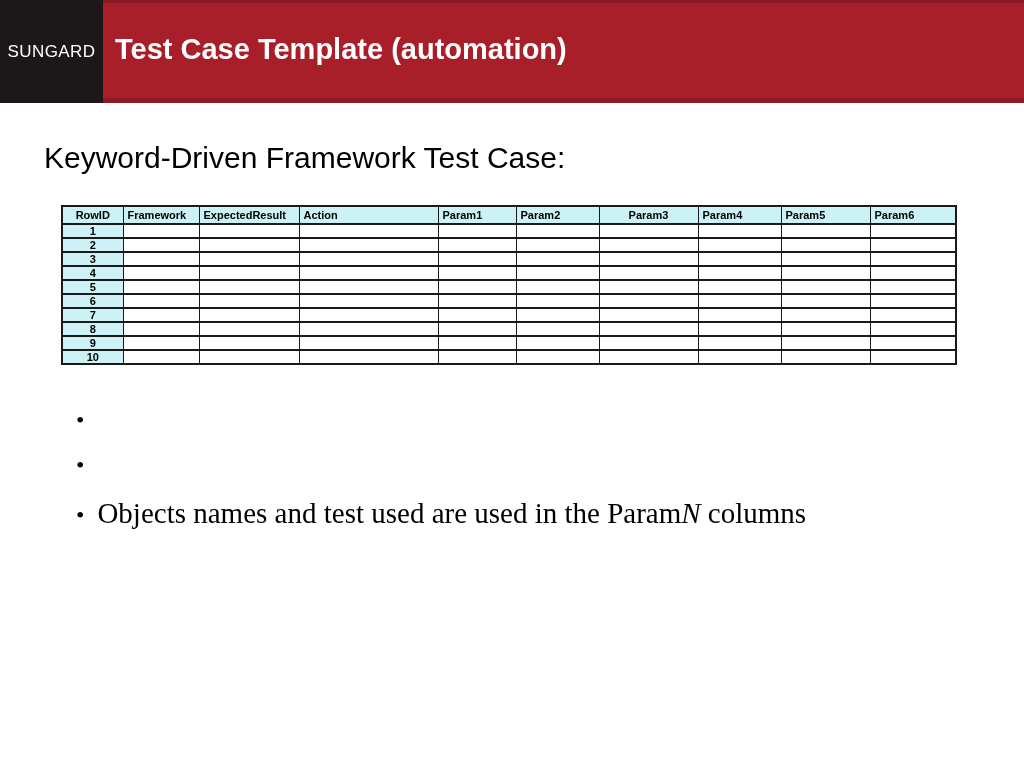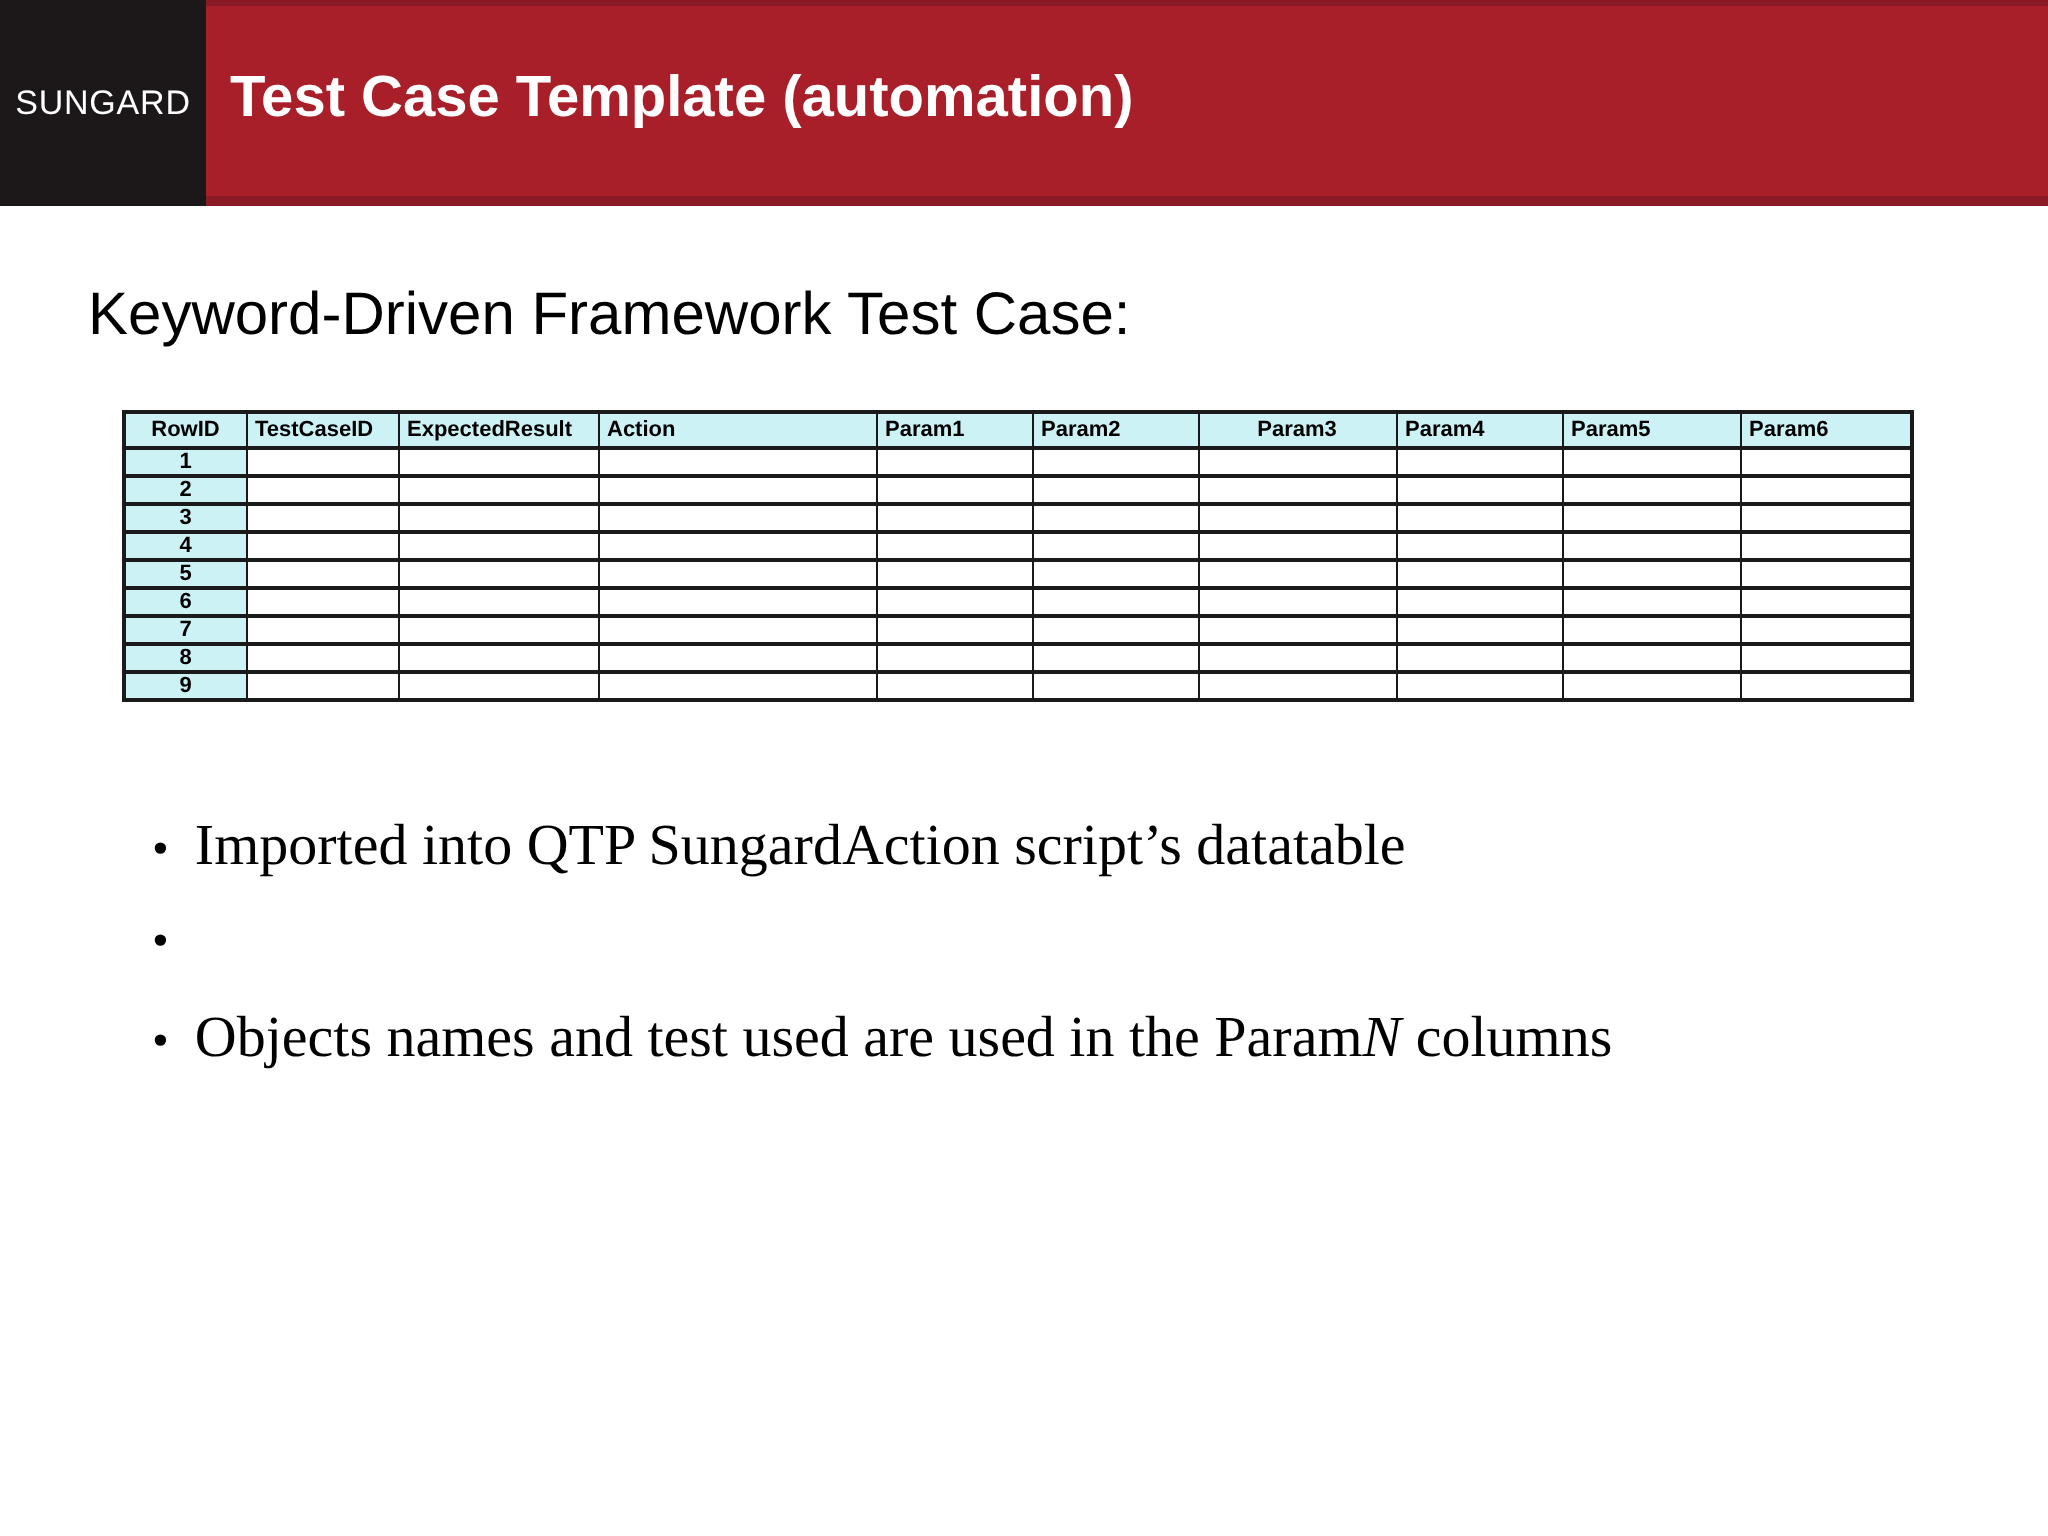--- a/index.html
+++ b/index.html
@@ -138,21 +138,21 @@
       <col class="c4">
     <col class="c5">
       <col class="c6">
       <col class="c7">
       <col class="c8">
       <col class="c9">
   </colgroup>
   <thead>
     <tr>
         <th>RowID</th>
-        <th>TestCaseID</th>
+        <th>Framework</th>
         <th>ExpectedResult</th>
         <th>Action</th>
         <th>Param1</th>
         <th>Param2</th>
         <th>Param3</th>
         <th>Param4</th>
         <th>Param5</th>
         <th>Param6</th>
       </tr>
   </thead>
@@ -258,27 +258,38 @@
         <td></td>
         <td></td>
         <td></td>
         <td></td>
         <td></td>
         <td></td>
         <td></td>
         <td></td>
         <td></td>
       </tr>
+      <tr>
+        <td class="rowid">10</td>
+        <td></td>
+        <td></td>
+        <td></td>
+        <td></td>
+        <td></td>
+        <td></td>
+        <td></td>
+        <td></td>
+        <td></td>
+      </tr>
     </tbody>
 </table>
 
 <div class="bullet-list">
     <div class="bullet-line">
       <span class="bullet-marker">•</span>
-      <span>Imported into QTP SungardAction script’s datatable</span>
     </div>
     <div class="bullet-line">
       <span class="bullet-marker">•</span>
     </div>
     <div class="bullet-line">
       <span class="bullet-marker">•</span>
       <span><span>Objects names and test used are used in the Param</span><span class="bullet-italic">N</span><span> columns</span></span>
     </div>
   </div>
 

